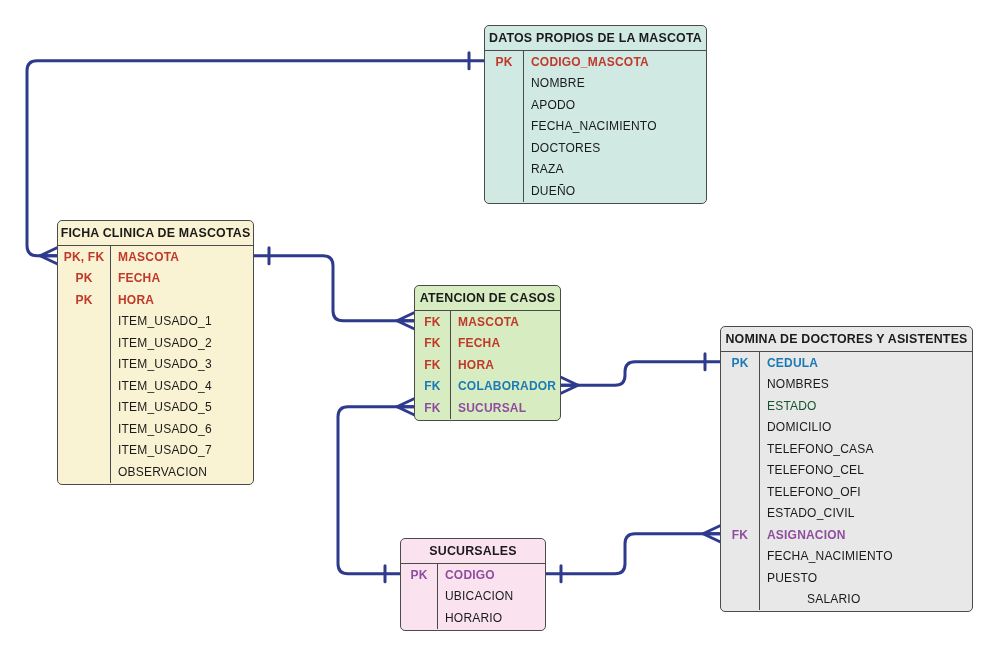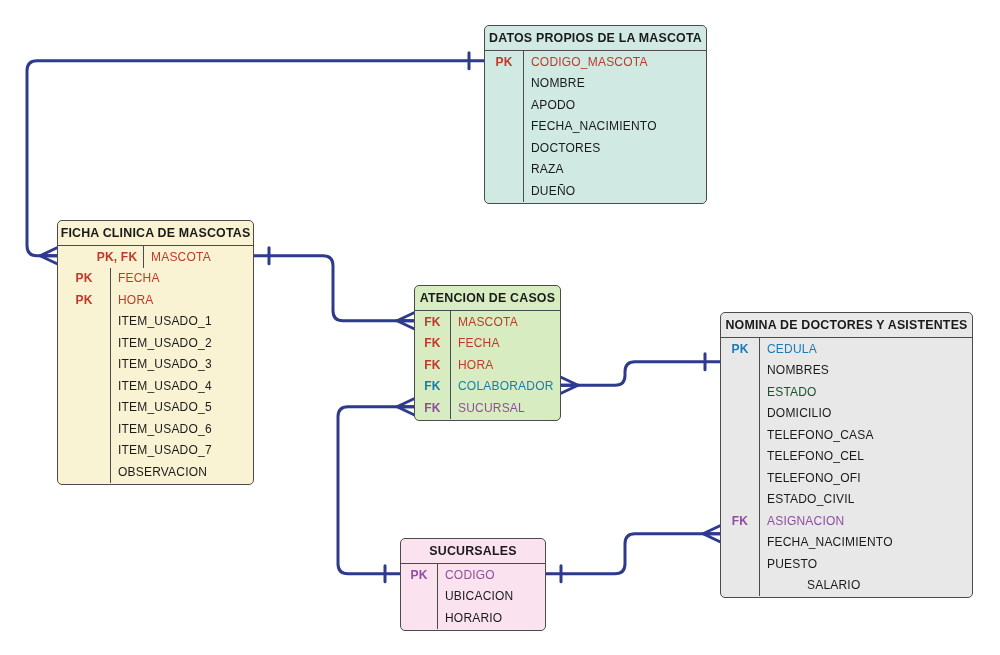--- a/index.html
+++ b/index.html
@@ -58,21 +58,21 @@
     font-weight: bold;
     border-right: 1.4px solid #4b4b4b;
     white-space: nowrap;
   }
   .attr {
     display: flex;
     align-items: center;
     padding-left: 7px;
     white-space: nowrap;
   }
-  .attr.bold { font-weight: normal; }
+  .attr.bold { font-weight: bold; }
 </style>
 </head>
 <body>
 
 <div id="canvas">
 
   <svg id="connectors" viewBox="0 0 1000 655" xmlns="http://www.w3.org/2000/svg">
       <g>
         <path d="M 484 60.75 L 37 60.75 Q 27 60.75 27 70.75 L 27 245.75 Q 27 255.75 37 255.75 L 57 255.75" class="conn" stroke="#2e3a8c"></path>
         <line x1="469" y1="52.75" x2="469" y2="68.75" class="conn" stroke="#2e3a8c"></line>
@@ -130,21 +130,21 @@
         <div class="row" style="height: 21.5px;">
           <span class="key" style="width: 38px; border-color: rgb(75, 75, 75); color: rgb(26, 26, 26);"></span>
           <span class="attr" style="color: rgb(26, 26, 26);">DUEÑO</span>
         </div>
       </div>
   </div>
 
   <div class="etable" style="left: 57px; top: 220px; width: 197px; height: 264.5px; background: rgb(250, 243, 211); border-color: rgb(75, 75, 75);">
     <div class="ehead" style="height: 25px; border-color: rgb(75, 75, 75); color: rgb(26, 26, 26);">FICHA CLINICA DE MASCOTAS</div>
     <div class="erows">
-        <div class="row" style="height: 21.5px; margin-left: 33px;">
+        <div class="row" style="height: 21.5px;">
           <span class="key" style="width: 52px; border-color: rgb(75, 75, 75); color: rgb(192, 57, 43);">PK, FK</span>
           <span class="attr bold" style="color: rgb(192, 57, 43);">MASCOTA</span>
         </div>
         <div class="row" style="height: 21.5px;">
           <span class="key" style="width: 52px; border-color: rgb(75, 75, 75); color: rgb(192, 57, 43);">PK</span>
           <span class="attr bold" style="color: rgb(192, 57, 43);">FECHA</span>
         </div>
         <div class="row" style="height: 21.5px;">
           <span class="key" style="width: 52px; border-color: rgb(75, 75, 75); color: rgb(192, 57, 43);">PK</span>
           <span class="attr bold" style="color: rgb(192, 57, 43);">HORA</span>
@@ -203,21 +203,21 @@
           <span class="key" style="width: 35px; border-color: rgb(75, 75, 75); color: rgb(27, 122, 181);">FK</span>
           <span class="attr bold" style="color: rgb(27, 122, 181);">COLABORADOR</span>
         </div>
         <div class="row" style="height: 21.5px;">
           <span class="key" style="width: 35px; border-color: rgb(75, 75, 75); color: rgb(143, 77, 159);">FK</span>
           <span class="attr bold" style="color: rgb(143, 77, 159);">SUCURSAL</span>
         </div>
       </div>
   </div>
 
-  <div class="etable" style="left: 720px; top: 312px; width: 253px; height: 286px; background: rgb(232, 232, 232); border-color: rgb(75, 75, 75);">
+  <div class="etable" style="left: 720px; top: 326px; width: 253px; height: 286px; background: rgb(232, 232, 232); border-color: rgb(75, 75, 75);">
     <div class="ehead" style="height: 25px; border-color: rgb(75, 75, 75); color: rgb(26, 26, 26);">NOMINA DE DOCTORES Y ASISTENTES</div>
     <div class="erows">
         <div class="row" style="height: 21.5px;">
           <span class="key" style="width: 38px; border-color: rgb(75, 75, 75); color: rgb(27, 122, 181);">PK</span>
           <span class="attr bold" style="color: rgb(27, 122, 181);">CEDULA</span>
         </div>
         <div class="row" style="height: 21.5px;">
           <span class="key" style="width: 38px; border-color: rgb(75, 75, 75); color: rgb(26, 26, 26);"></span>
           <span class="attr" style="color: rgb(26, 26, 26);">NOMBRES</span>
         </div>

